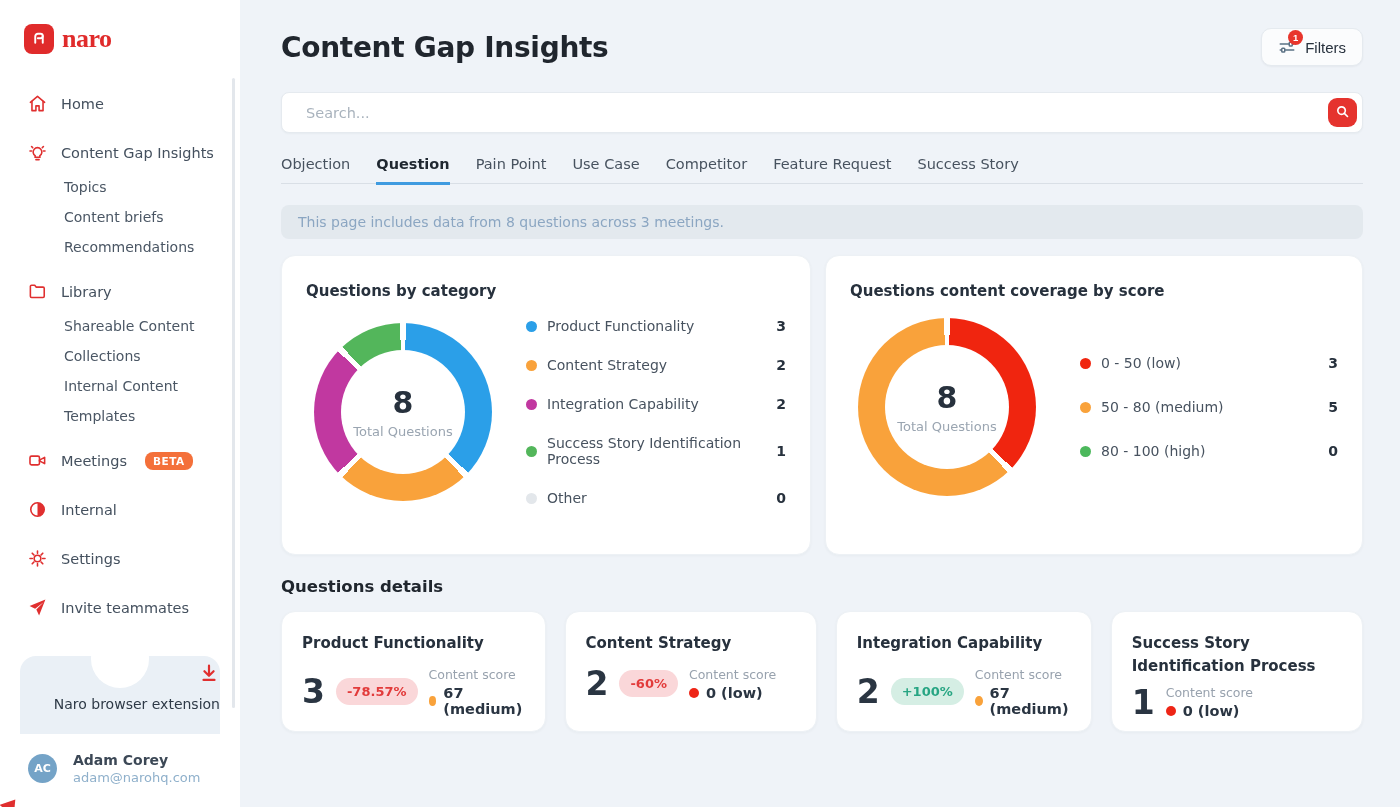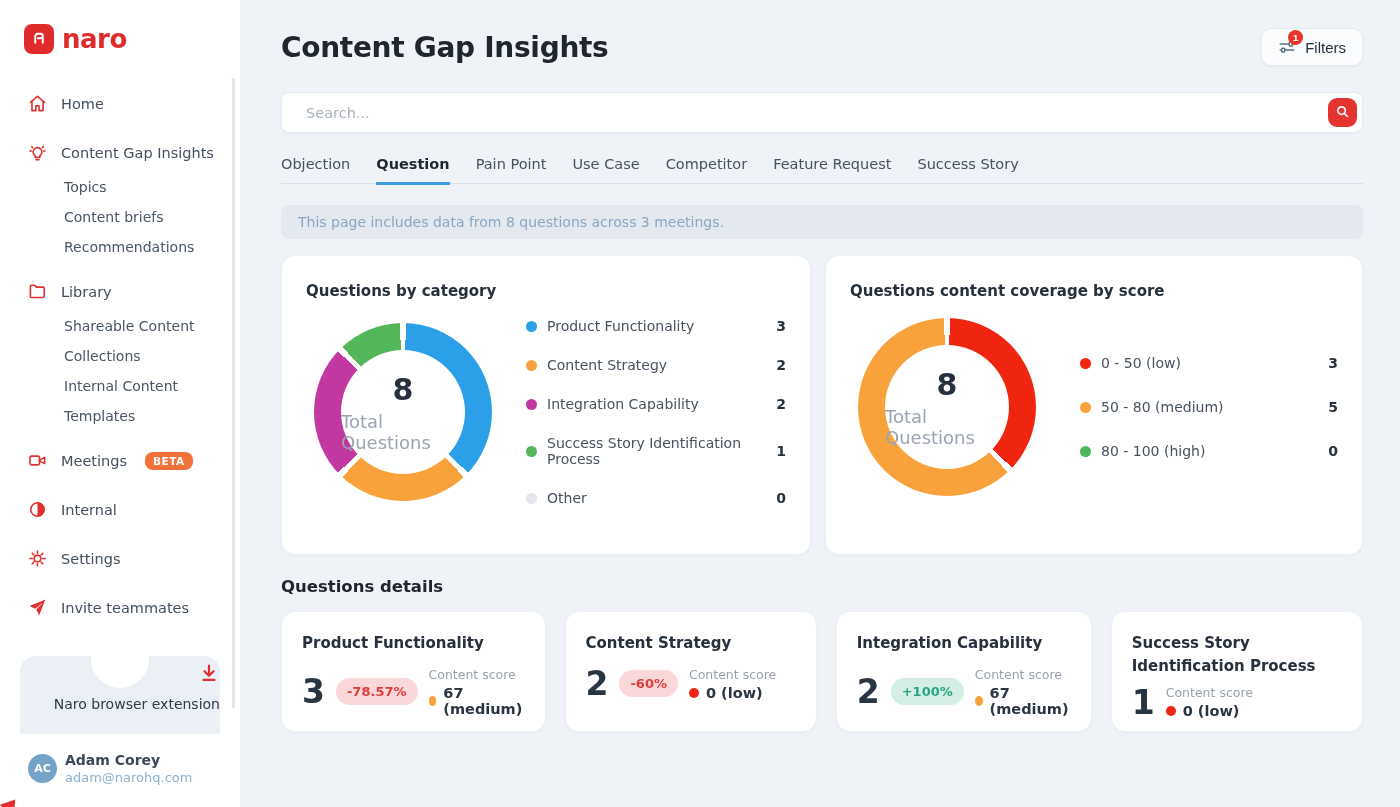--- a/index.html
+++ b/index.html
@@ -2,39 +2,39 @@
 <html><head>
 <meta charset="utf-8">
 <style>
   * { margin:0; padding:0; box-sizing:border-box; }
   html,body { width:1400px; height:807px; }
   body { font-family:"DejaVu Sans","Liberation Sans",sans-serif; background:#EFF3F8; color:#2A3440; }
   .app { display:flex; width:1400px; height:807px; overflow:hidden; }
 
   
   .sidebar { width:240px; background:#fff; display:flex; flex-direction:column; position:relative; flex-shrink:0; }
-  .logo-row { display:flex; align-items:center; gap:8px; padding:24px 0 0 24px; }
+  .logo-row { display:flex; align-items:center; gap:8px; padding:24px 0 0 24px;font-family:Liberation Serif, serif; }
   .logo-mark { width:30px; height:30px; background:#E02B2B; border-radius:8px; color:#fff; display:flex; align-items:center; justify-content:center; font-weight:bold; font-size:17px; }
   .logo-text { color:#E02B2B; font-size:26px; font-weight:800; letter-spacing:-0.5px; }
   nav { margin-top:30px; }
   .nav-item { display:flex; align-items:center; gap:14px; padding:10px 0 10px 28px; font-size:14.5px; color:#44505E; cursor:pointer; }
   .nav-item .ic { width:19px; height:19px; color:#E02F2F; display:flex; align-items:center; justify-content:center; flex-shrink:0; }
   .nav-sub { }
   .nav-sub .nav-item { padding:7px 0 7px 64px; font-size:14px; color:#4A5664; }
   .nav-group { margin-bottom:8px; }
   .spaced { margin-top:10px; }
   .beta-badge { background:#F4703A; color:#fff; font-size:10.5px; font-weight:700; letter-spacing:.5px; padding:3px 8px; border-radius:8px; margin-left:4px; }
   .side-scrollbar { position:absolute; right:5px; top:78px; width:3px; height:630px; background:#E3E7EC; border-radius:2px; }
 
   .sidebar-bottom { margin-top:auto; }
   .ext-card { position:relative; margin:2px 20px; height:78px; background:#EAF0F6; border-radius:16px 16px 0 0; overflow:hidden; text-align:right; }
   .ext-notch { position:absolute; top:-26px; left:50%; transform:translateX(-50%); width:58px; height:58px; background:#fff; border-radius:50%; }
   .ext-dl { position:relative; margin-top:6px; display:inline-flex; color:#E02F2F; }
   .ext-title { font-size:14px; color:#2E3A47; font-weight:500; line-height:1.55; margin-top:6px; }
-  .user-row { display:flex; align-items:center; gap:8px; padding:16px 20px 22px 28px; background:#fff; position:relative; }
+  .user-row { display:flex; align-items:center; gap:16px; padding:16px 20px 22px 28px; background:#fff; position:relative; }
   .avatar { width:29px; height:29px; border-radius:50%; background:#74A3C7; color:#fff; font-size:11px; font-weight:700; display:flex; align-items:center; justify-content:center; flex-shrink:0; }
   .user-name { font-size:14px; color:#3C4856; font-weight:700; }
   .user-email { font-size:13px; color:#8FB0CB; margin-top:2px; }
   .corner-mark { position:absolute; left:2px; bottom:-5px; width:0; height:0; border-left:9px solid transparent; border-right:9px solid transparent; border-bottom:14px solid #E02F2F; transform:rotate(38deg); }
 
   
   .main { flex:1; padding:28px 37px 0 41px; overflow:hidden; }
   .header-row { display:flex; align-items:center; justify-content:space-between; }
   .page-title { font-size:28px; font-weight:800; color:#20262E; letter-spacing:-0.3px; }
   .filters-btn { display:flex; align-items:center; gap:9px; background:#FBFCFD; border:1px solid #E5EAEF; border-radius:10px; padding:9px 16px; font-size:15px; color:#27313D; font-weight:500; cursor:pointer; box-shadow:0 1px 2px rgba(30,40,60,.05); position:relative; }
@@ -53,21 +53,21 @@
   .banner { margin-top:21px; background:#E3E9EE; border-radius:8px; padding:9px 17px; font-size:14px; color:#8BA6C2; }
 
   .charts-row { display:grid; grid-template-columns:530px 1fr; gap:14px; margin-top:16px; }
   .card { background:#fff; border:1px solid #EDF1F5; border-radius:14px; box-shadow:0 1px 3px rgba(30,40,60,.04); }
   .chart-card { height:300px; padding:26px 24px; }
   .chart-title { font-size:15px; font-weight:700; color:#27313D; }
   .chart-body { display:flex; align-items:center; margin-top:18px; }
   .donut { width:178px; height:178px; border-radius:50%; position:relative; margin-left:8px; flex-shrink:0; }
   .donut-hole { position:absolute; inset:27px; background:#fff; border-radius:50%; display:flex; flex-direction:column; align-items:center; justify-content:center; }
   .donut-total { font-size:30px; font-weight:800; color:#27313D; }
-  .donut-total-label { font-size:18px; color:#9AA5B1; margin-top:4px; }
+  .donut-total-label { font-size:13px; color:#9AA5B1; margin-top:4px; }
   .legend { flex:1; margin-left:34px; display:flex; flex-direction:column; }
   .legend-1 { gap:23px; }
   .legend-2 { gap:28px; margin-left:44px; }
   .legend-row { display:flex; align-items:center; font-size:14px; color:#47525F; }
   .legend-dot { width:11px; height:11px; border-radius:50%; margin-right:10px; flex-shrink:0; }
   .legend-label { flex:1; padding-right:10px; }
   .legend-val { font-weight:700; color:#27313D; }
 
   .details-heading { margin-top:22px; font-size:16.5px; font-weight:700; color:#20262E; }
   .details-row { display:grid; grid-template-columns:repeat(4,1fr); gap:19px; margin-top:15px; }

